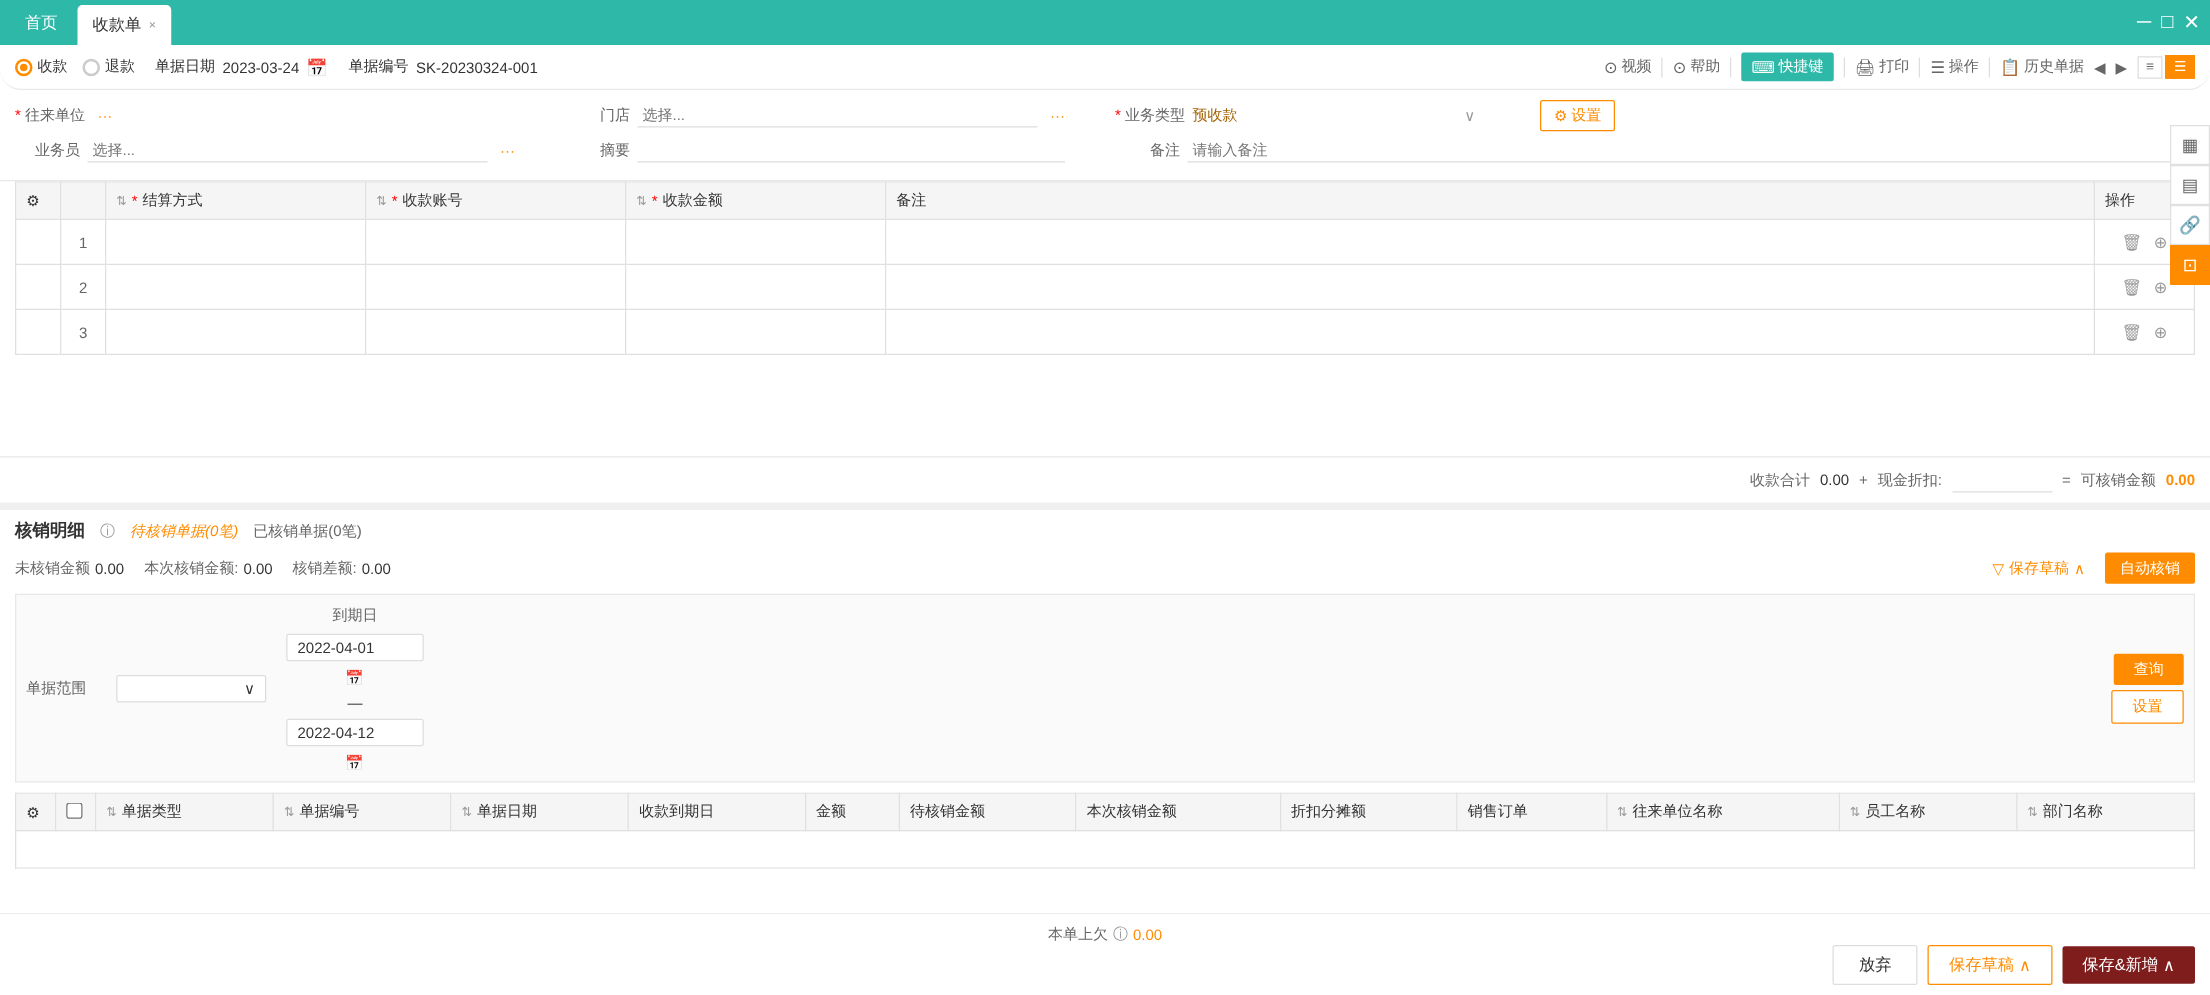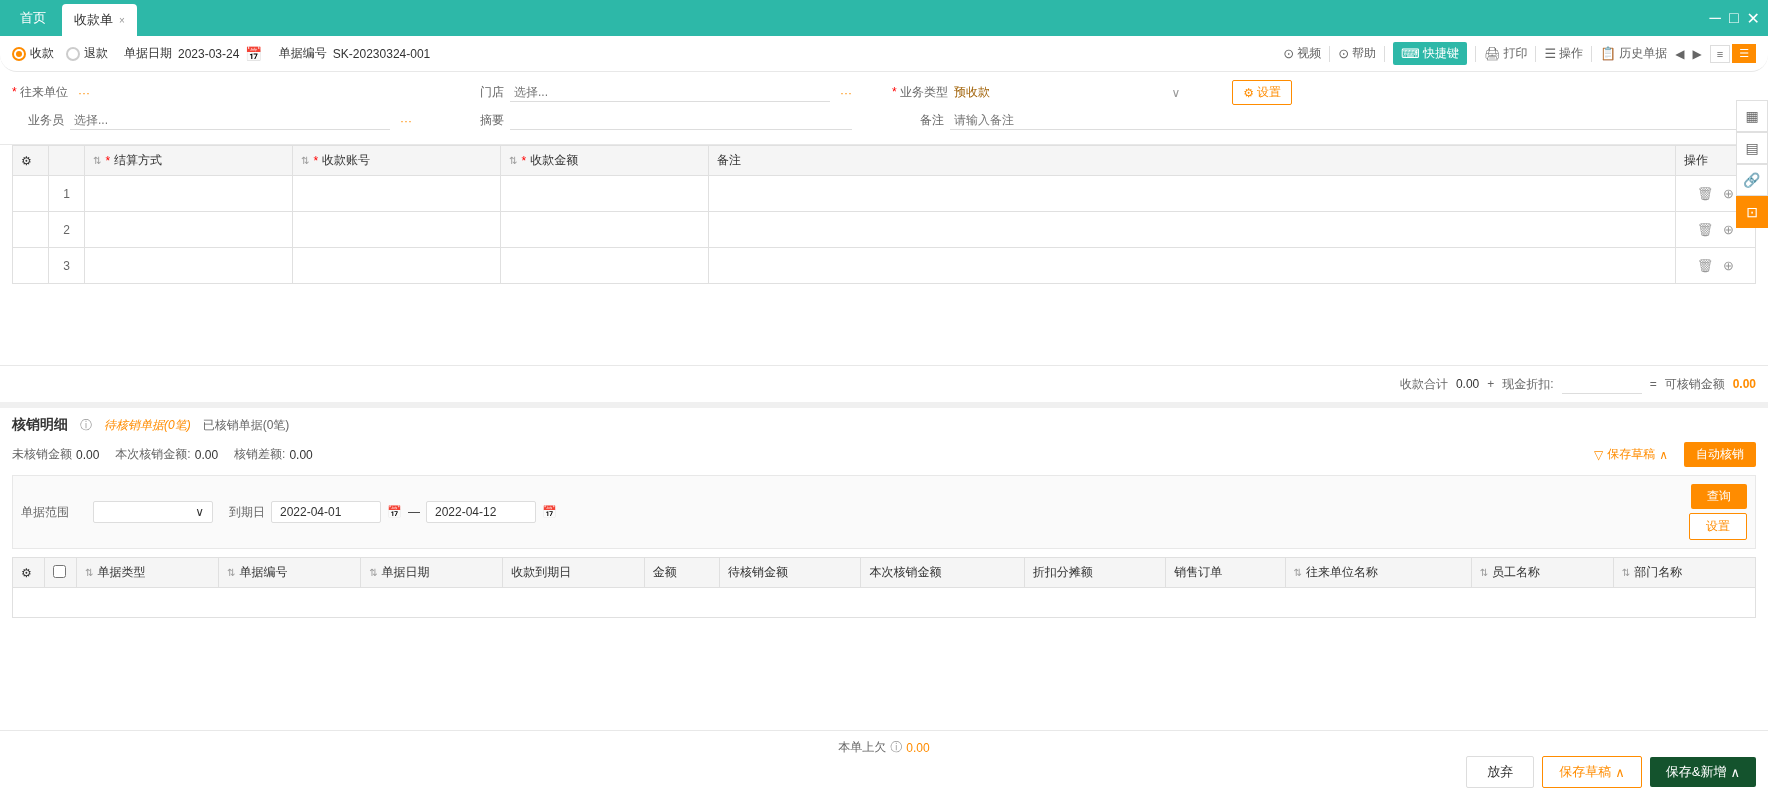--- a/index.html
+++ b/index.html
@@ -91,21 +91,21 @@
     .stat-value { color: #333; }
     .more-conditions { color: #ff8c00; cursor: pointer; font-size: 12px; margin-left: auto; display: flex; align-items: center; gap: 4px; }
     .auto-btn { background: #ff8c00; color: #fff; border: none; padding: 4px 12px; cursor: pointer; border-radius: 2px; font-size: 12px; }
 
     
     .filter-row { display: flex; align-items: center; gap: 16px; padding: 8px; background: #fafafa; border: 1px solid #e8e8e8; margin-bottom: 8px; }
     .filter-field { display: flex; align-items: center; gap: 24px; }
     .filter-label { color: #666; white-space: nowrap; }
     .filter-select { border: 1px solid #ddd; padding: 3px 8px; font-size: 12px; outline: none; background: #fff; min-width: 120px; color: #333; cursor: pointer; display: flex; align-items: center; gap: 4px; border-radius: 2px; }
     .filter-input { border: 1px solid #ddd; padding: 3px 8px; font-size: 12px; outline: none; background: #fff; width: 110px; color: #333; border-radius: 2px; }
-    .filter-date-range { display: flex; align-items: center; gap: 6px; }
+    .filter-date-range { display: flex; align-items: center; gap: 6px; flex-direction: column; }
     .date-icon { color: #2db8a8; cursor: pointer; }
     .query-btn { background: #ff8c00; color: #fff; border: none; padding: 4px 16px; cursor: pointer; border-radius: 2px; font-size: 12px; margin-left: auto; }
     .set-btn { background: #fff; color: #ff8c00; border: 1px solid #ff8c00; padding: 4px 16px; cursor: pointer; border-radius: 2px; font-size: 12px; }
     .filter-btns { display: flex; flex-direction: column; gap: 4px; }
 
     
     .sub-table-section { overflow: auto; }
     .sub-table { width: 100%; border-collapse: collapse; font-size: 12px; }
     .sub-table th {
       background: #f5f5f5; border: 1px solid #e0e0e0; padding: 6px 8px;
@@ -117,21 +117,21 @@
     .bottom-bar {
       display: flex; align-items: center; padding: 8px 12px; border-top: 1px solid #e8e8e8; background: #fff;
       position: fixed; bottom: 0; left: 0; right: 0; z-index: 100; flex-direction: column;
     }
     .bottom-stat { display: flex; align-items: center; gap: 4px; color: #666; font-size: 12px; }
     .bottom-stat-value { color: #ff8c00; }
     .info-icon2 { color: #999; cursor: pointer; }
     .bottom-btns { margin-left: auto; display: flex; align-items: center; gap: 8px; }
     .btn-abandon { background: #fff; border: 1px solid #ddd; color: #333; padding: 6px 20px; cursor: pointer; border-radius: 2px; font-size: 13px; }
     .btn-draft { background: #fff; border: 1px solid #ff8c00; color: #ff8c00; padding: 6px 16px; cursor: pointer; border-radius: 2px; font-size: 13px; display: flex; align-items: center; gap: 4px; }
-    .btn-save-new { background: #14532d; border: none; color: #fff; padding: 6px 16px; cursor: pointer; border-radius: 2px; font-size: 13px; display: flex; align-items: center; gap: 4px; }
+    .btn-save-new { background: #7f1d1d; border: none; color: #fff; padding: 6px 16px; cursor: pointer; border-radius: 2px; font-size: 13px; display: flex; align-items: center; gap: 4px; }
 
     
     .right-panel { position: fixed; right: 0; top: 100px; display: flex; flex-direction: column; gap: 0; z-index: 200; }
     .right-panel-btn { width: 32px; height: 32px; background: #fff; border: 1px solid #e0e0e0; display: flex; align-items: center; justify-content: center; cursor: pointer; color: #666; font-size: 14px; }
     .right-panel-btn.orange { background: #ff8c00; color: #fff; border-color: #ff8c00; }
   </style>
 </head>
 <body>
 
 <div class="top-nav">

